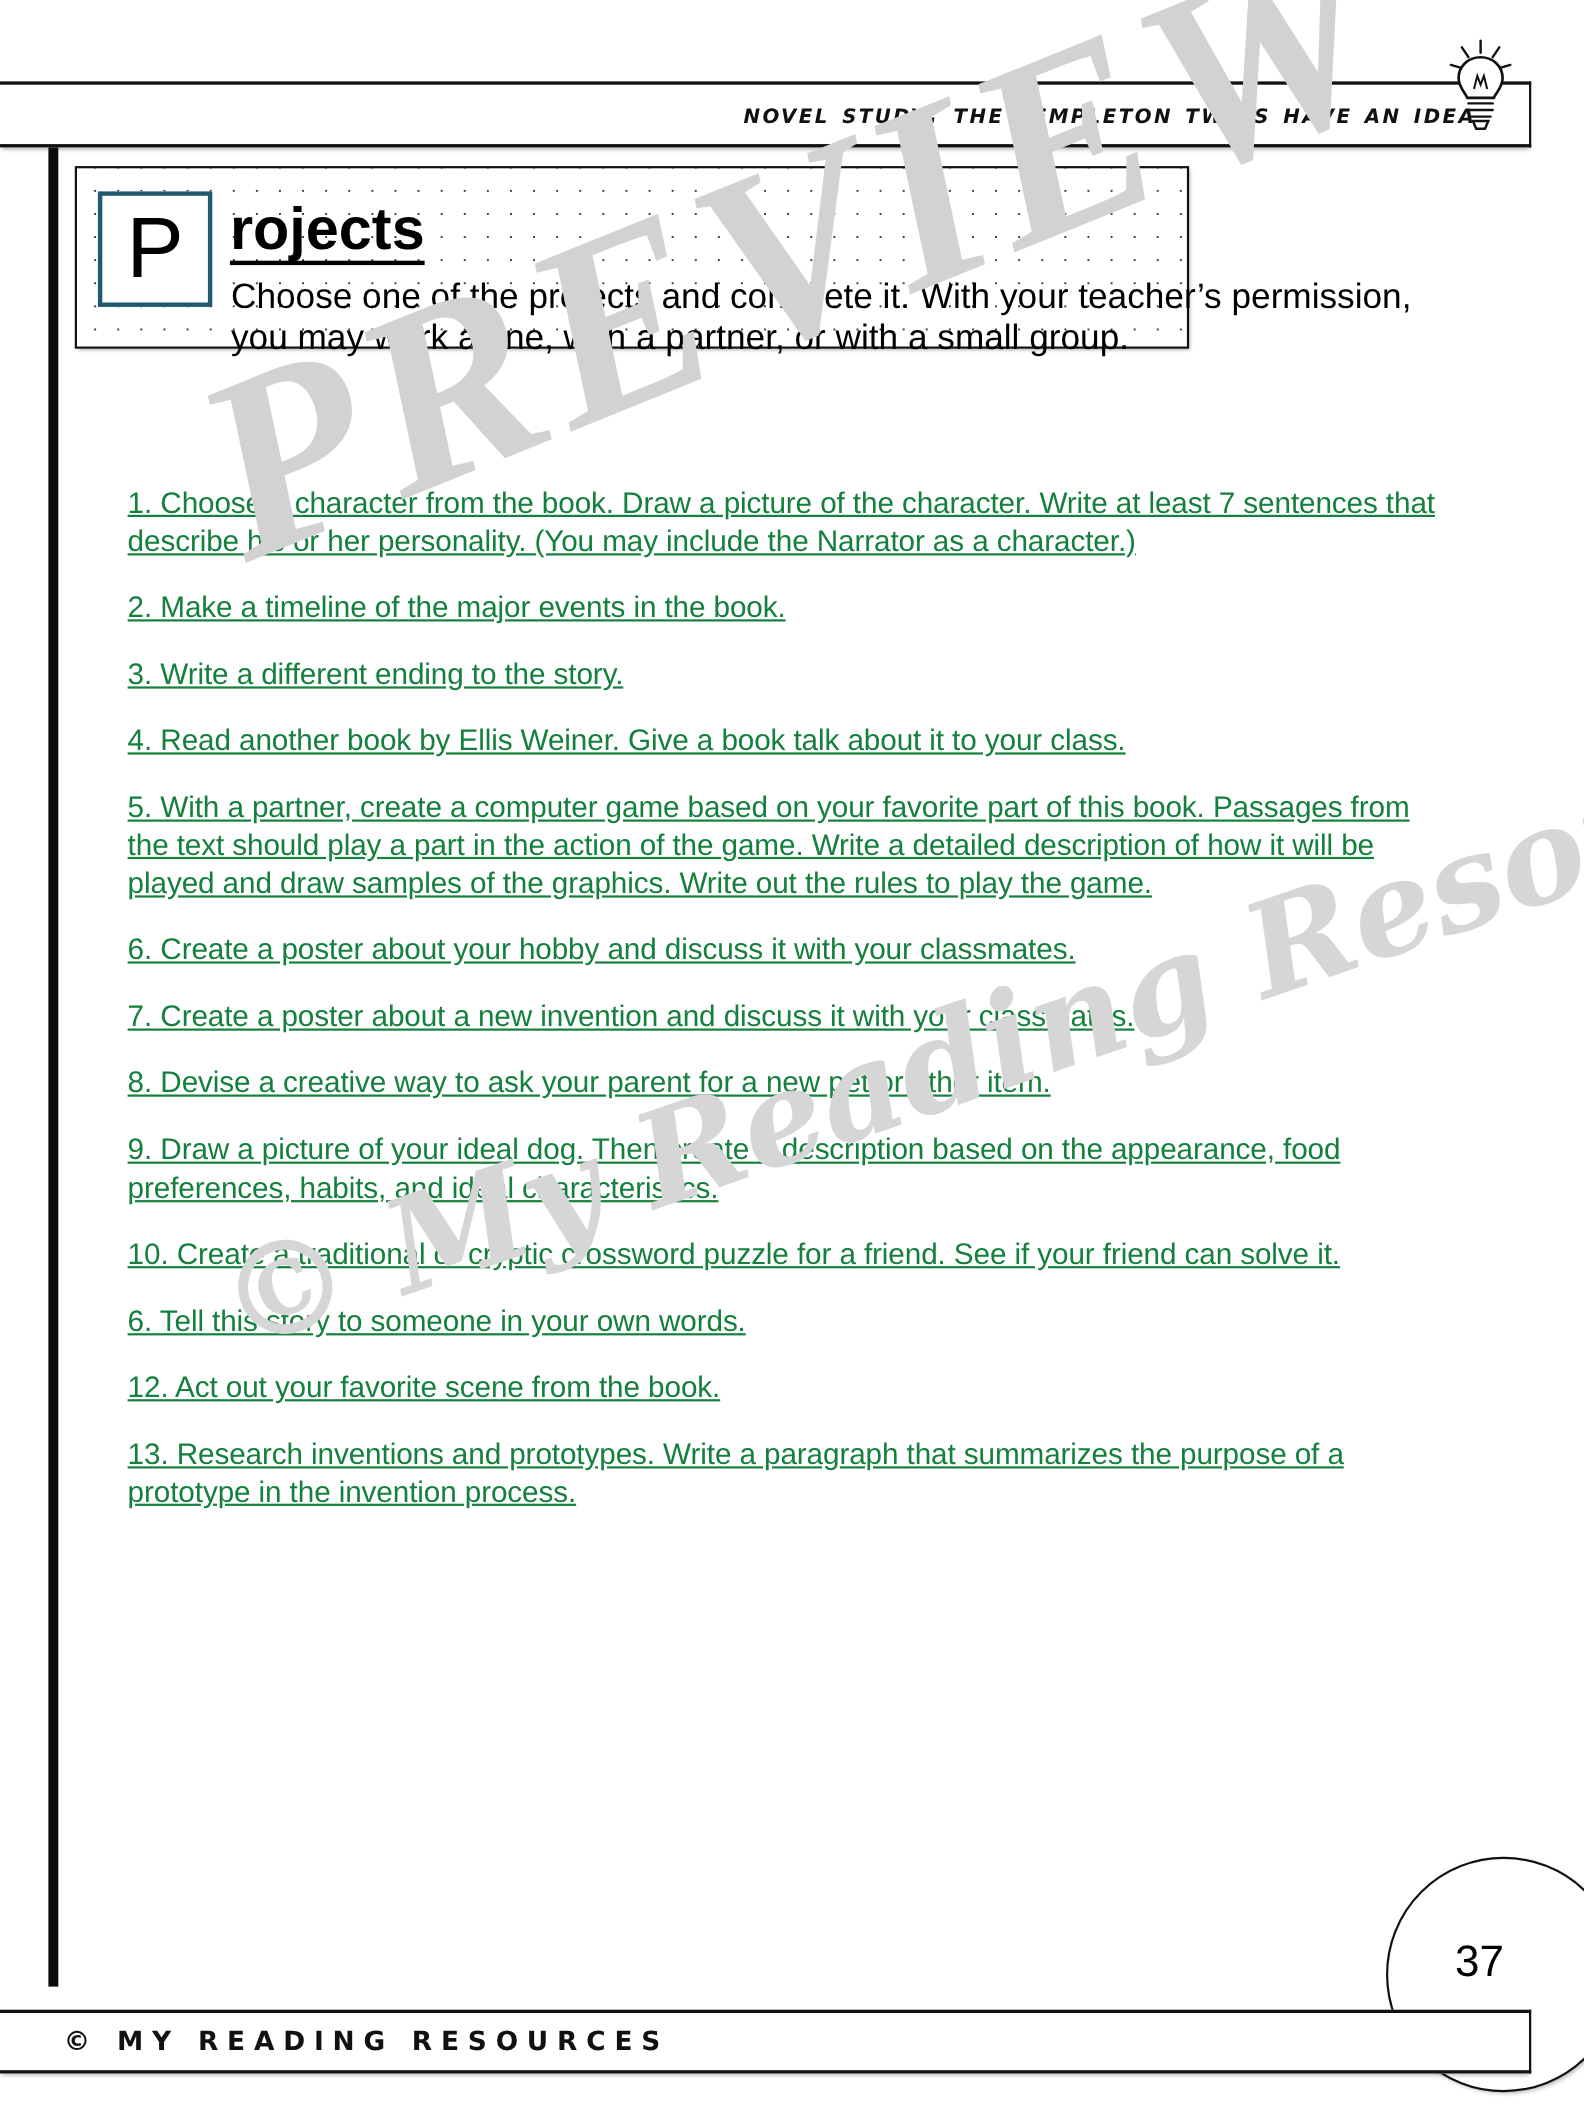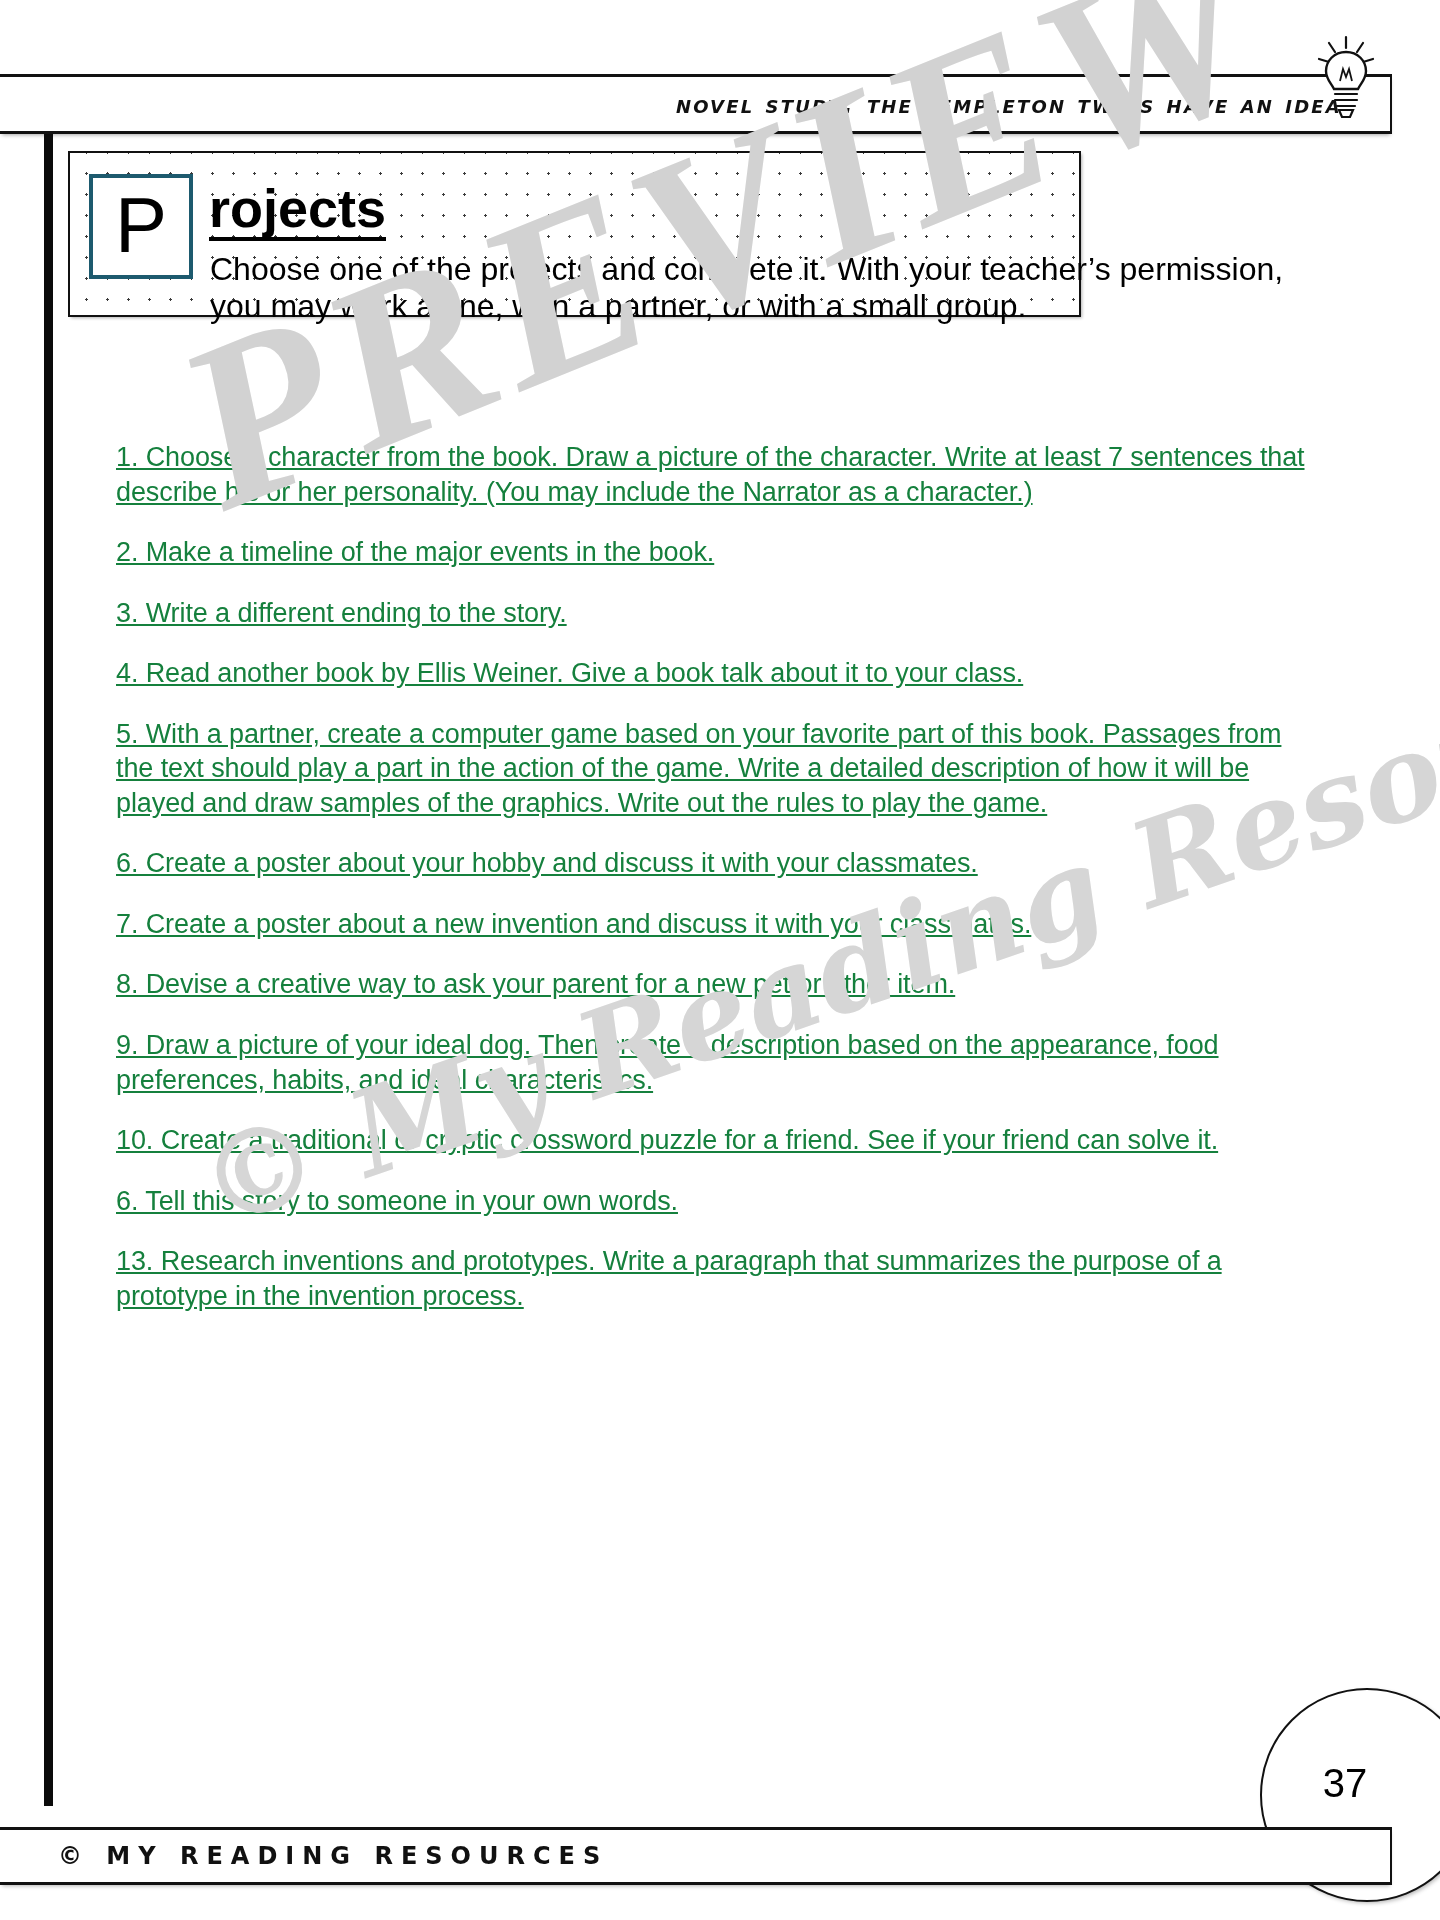--- a/index.html
+++ b/index.html
@@ -283,20 +283,21 @@
     <p class="project-item">2. Make a timeline of the major events in the book.</p>
     <p class="project-item">3. Write a different ending to the story.</p>
     <p class="project-item">4. Read another book by Ellis Weiner. Give a book talk about it to your class.</p>
     <p class="project-item">5. With a partner, create a computer game based on your favorite part of this book. Passages from the text should play a part in the action of the game. Write a detailed description of how it will be played and draw samples of the graphics. Write out the rules to play the game.</p>
     <p class="project-item">6. Create a poster about your hobby and discuss it with your classmates.</p>
     <p class="project-item">7. Create a poster about a new invention and discuss it with your classmates.</p>
     <p class="project-item">8. Devise a creative way to ask your parent for a new pet or other item.</p>
     <p class="project-item">9. Draw a picture of your ideal dog. Then create a description based on the appearance, food preferences, habits, and ideal characteristics.</p>
     <p class="project-item">10. Create a traditional or cryptic crossword puzzle for a friend. See if your friend can solve it.</p>
     <p class="project-item">6. Tell this story to someone in your own words.</p>
+    <p class="project-item">12. Act out your favorite scene from the book.</p>
     <p class="project-item">13. Research inventions and prototypes.  Write a paragraph that summarizes the purpose of a prototype in the invention process.</p>
   </div>
 
   <div id="preview-watermark">PREVIEW</div>
   <div id="script-watermark">© My Reading Resources</div>
 
   <div id="page-number-circle">
     <span id="page-number">37</span>
   </div>
 

